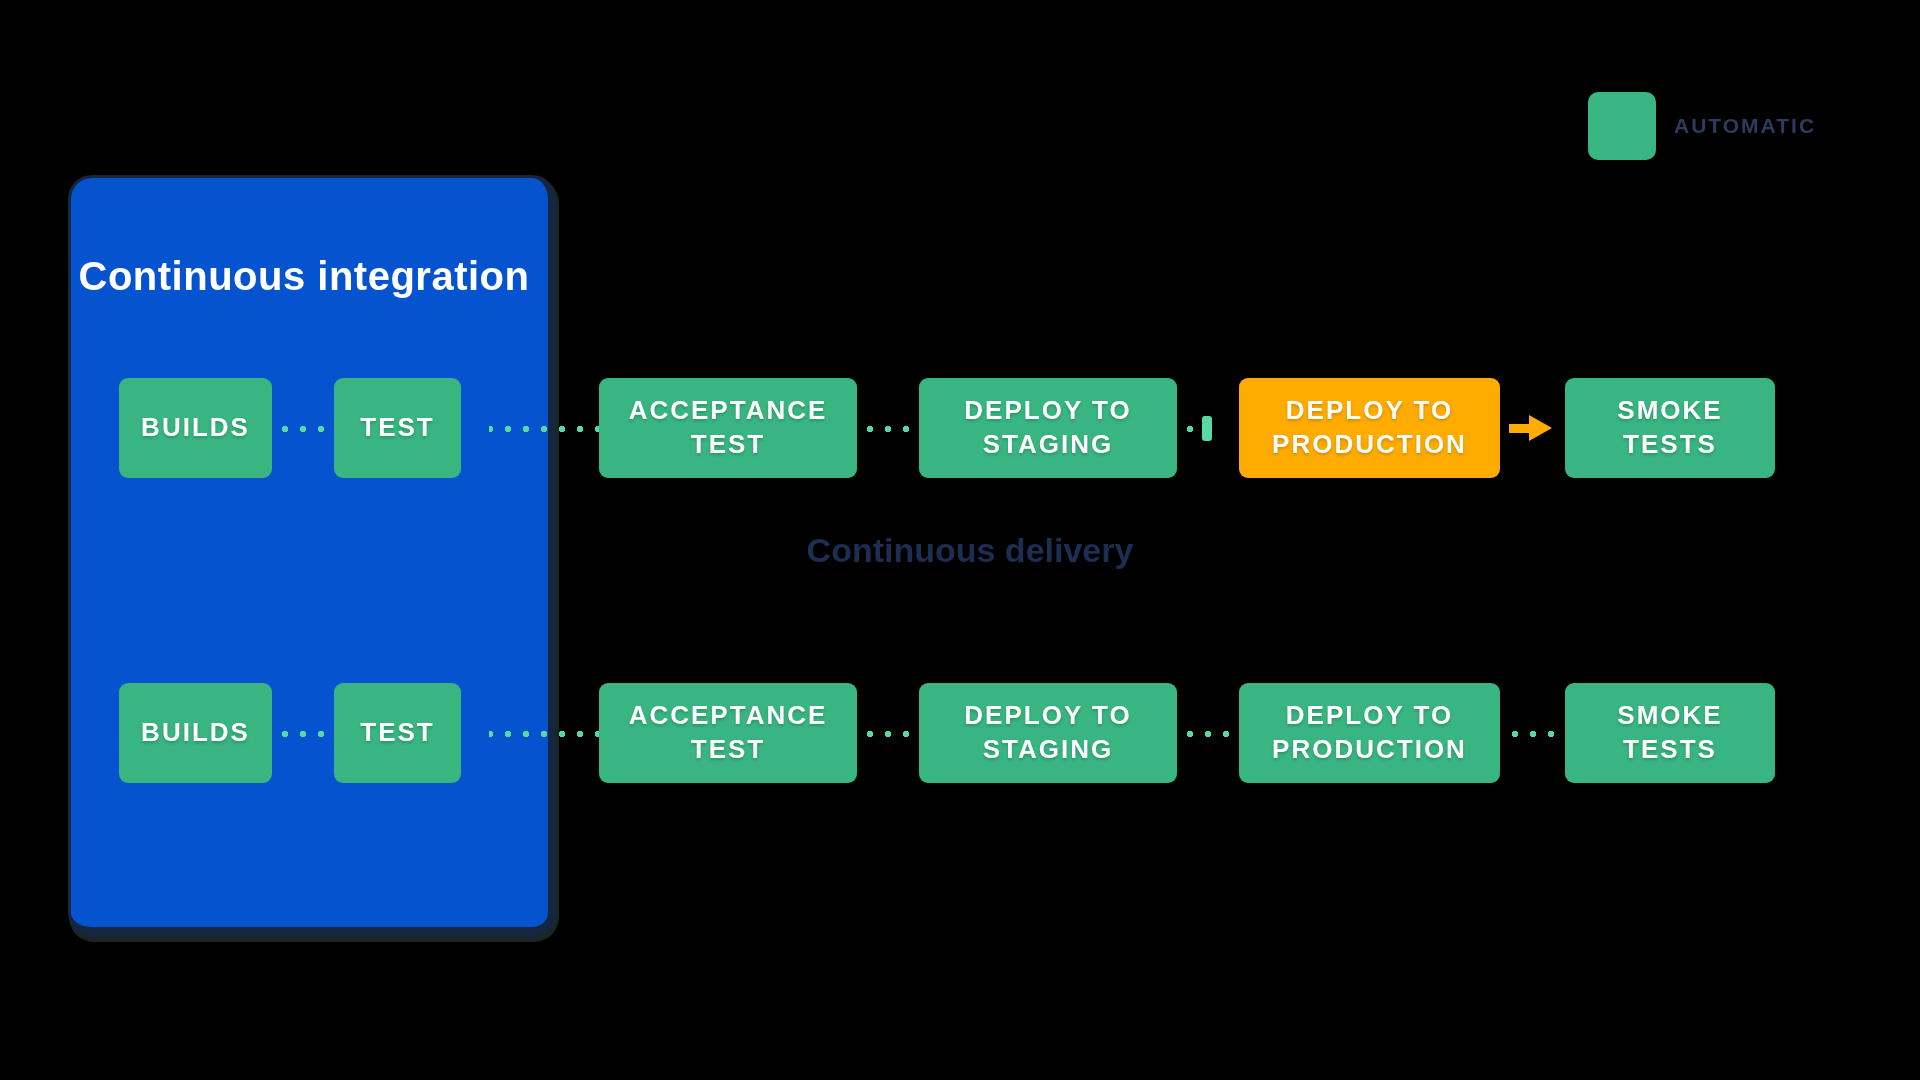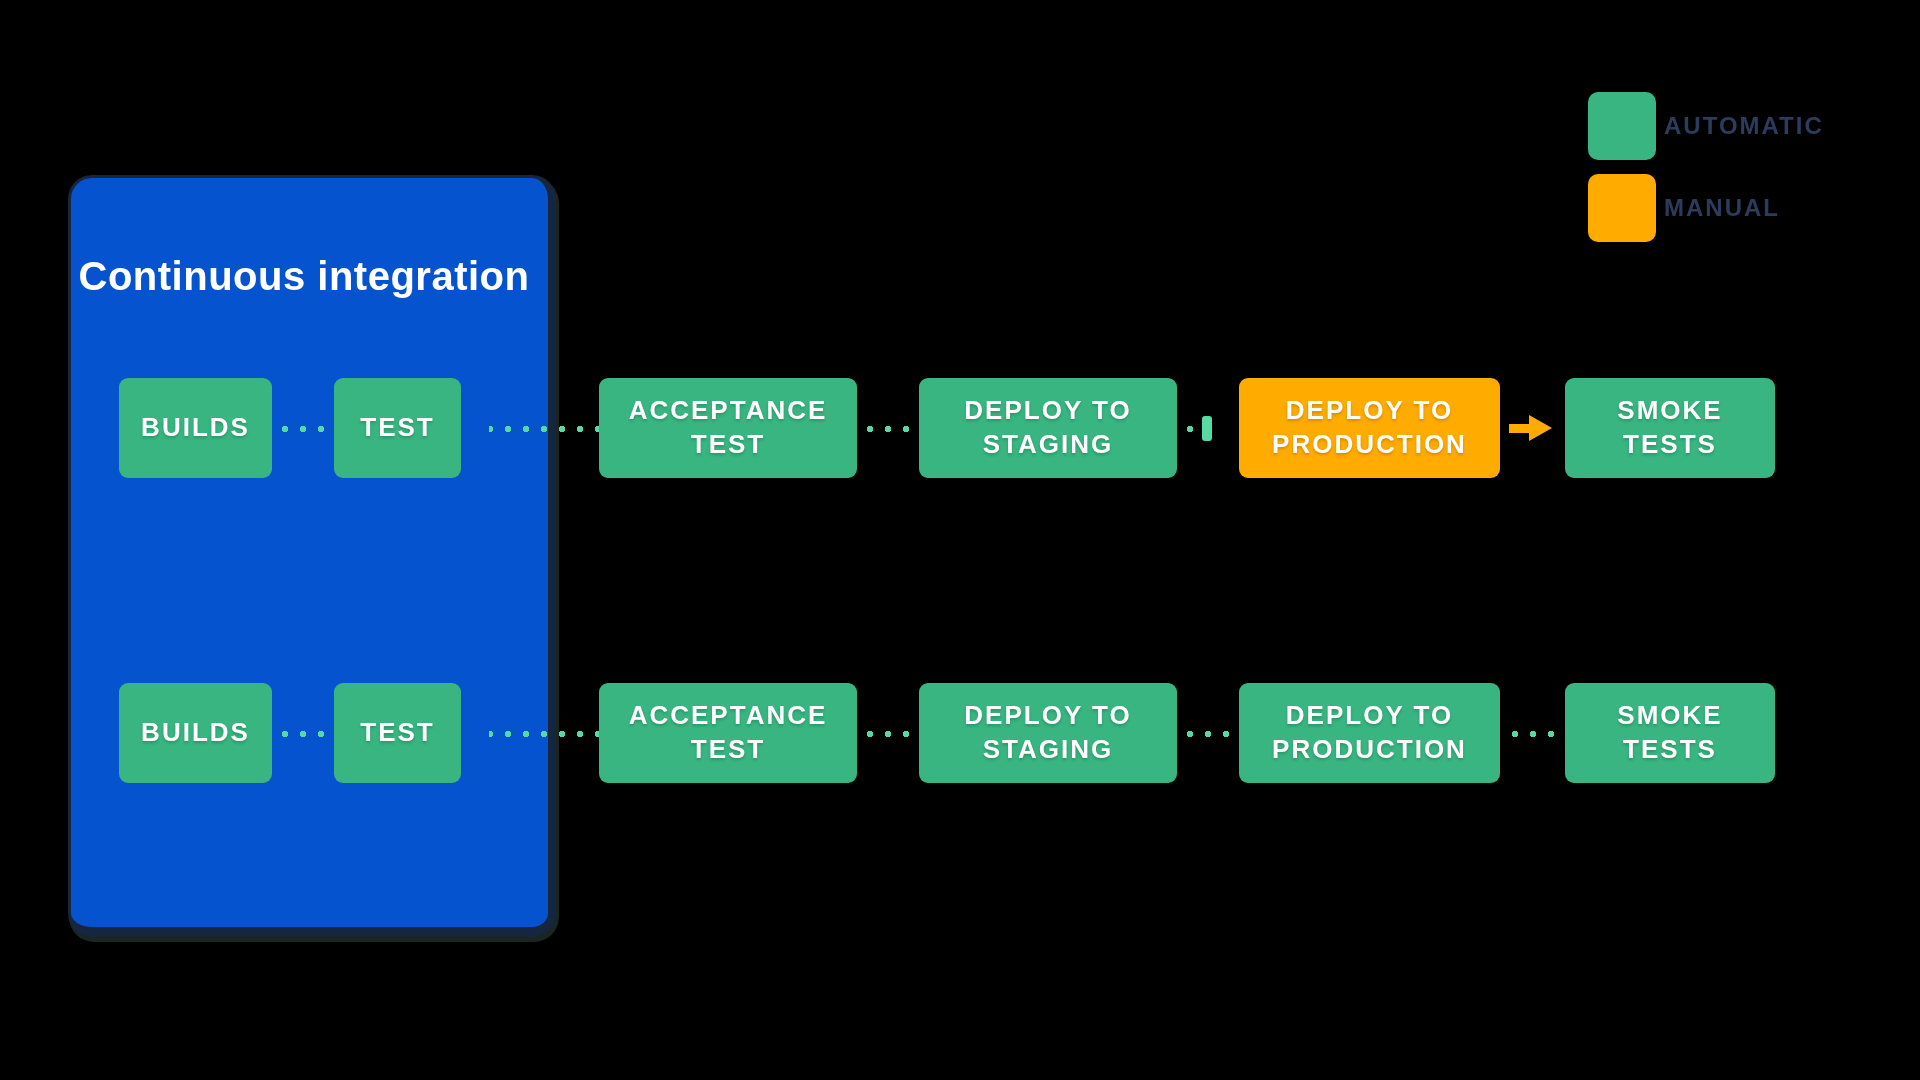--- a/index.html
+++ b/index.html
@@ -56,58 +56,55 @@
   
   .caption{position:absolute;width:800px;text-align:center;font-size:34px;font-weight:700;color:#1C2E52;z-index:3;}
   .cap1{left:570px;top:531px}
   .cap2{left:562px;top:835px}
   
   .legend{position:absolute;left:1588px;top:92px;z-index:3;}
   .legend-item{display:flex;align-items:center;height:68px;margin-bottom:14px;}
   .swatch{width:68px;height:68px;border-radius:10px;flex:0 0 auto;}
   .swatch.automatic{background:#38B580;}
   .swatch.manual{background:#FFAB00;}
-  .legend-label{margin-left:8px;font-size:24px;font-weight:700;letter-spacing:2px;color:#2B3D5C;}
+  .legend-label{margin-left:18px;font-size:21px;font-weight:700;letter-spacing:2px;color:#2B3D5C;}
 </style>
 </head>
 <body>
 
 <div class="canvas">
 
   <div class="ci-box"></div>
   <div class="ci-title">Continuous integration</div>
 
   <div class="legend">
     <div class="legend-item">
       <span class="swatch automatic"></span>
       <span class="legend-label">AUTOMATIC</span>
-    </div>
-    <div class="legend-item">
-      <span class="swatch manual"></span>
-      <span class="legend-label">MANUAL</span>
     </div>
   </div>
 
   <div class="stage r1 col1">BUILDS</div>
   <div class="stage r1 col2">TEST</div>
   <div class="stage r1 col3">ACCEPTANCE TEST</div>
   <div class="stage r1 col4">DEPLOY TO STAGING</div>
   <div class="stage r1 col5 manual">DEPLOY TO PRODUCTION</div>
   <div class="stage r1 col6">SMOKE TESTS</div>
 
   <div class="dots r1d d1"></div>
   <div class="dots r1d d2"></div>
   <div class="dots r1d d3"></div>
   <div class="dots r1d d4a"></div>
   <div class="gate"></div>
   <div class="arrow">
     <span class="tail"></span>
     <span class="head"></span>
   </div>
 
+  <div class="caption cap1">Continuous delivery</div>
 
   <div class="stage r2 col1">BUILDS</div>
   <div class="stage r2 col2">TEST</div>
   <div class="stage r2 col3">ACCEPTANCE TEST</div>
   <div class="stage r2 col4">DEPLOY TO STAGING</div>
   <div class="stage r2 col5">DEPLOY TO PRODUCTION</div>
   <div class="stage r2 col6">SMOKE TESTS</div>
 
   <div class="dots r2d d1"></div>
   <div class="dots r2d d2"></div>

